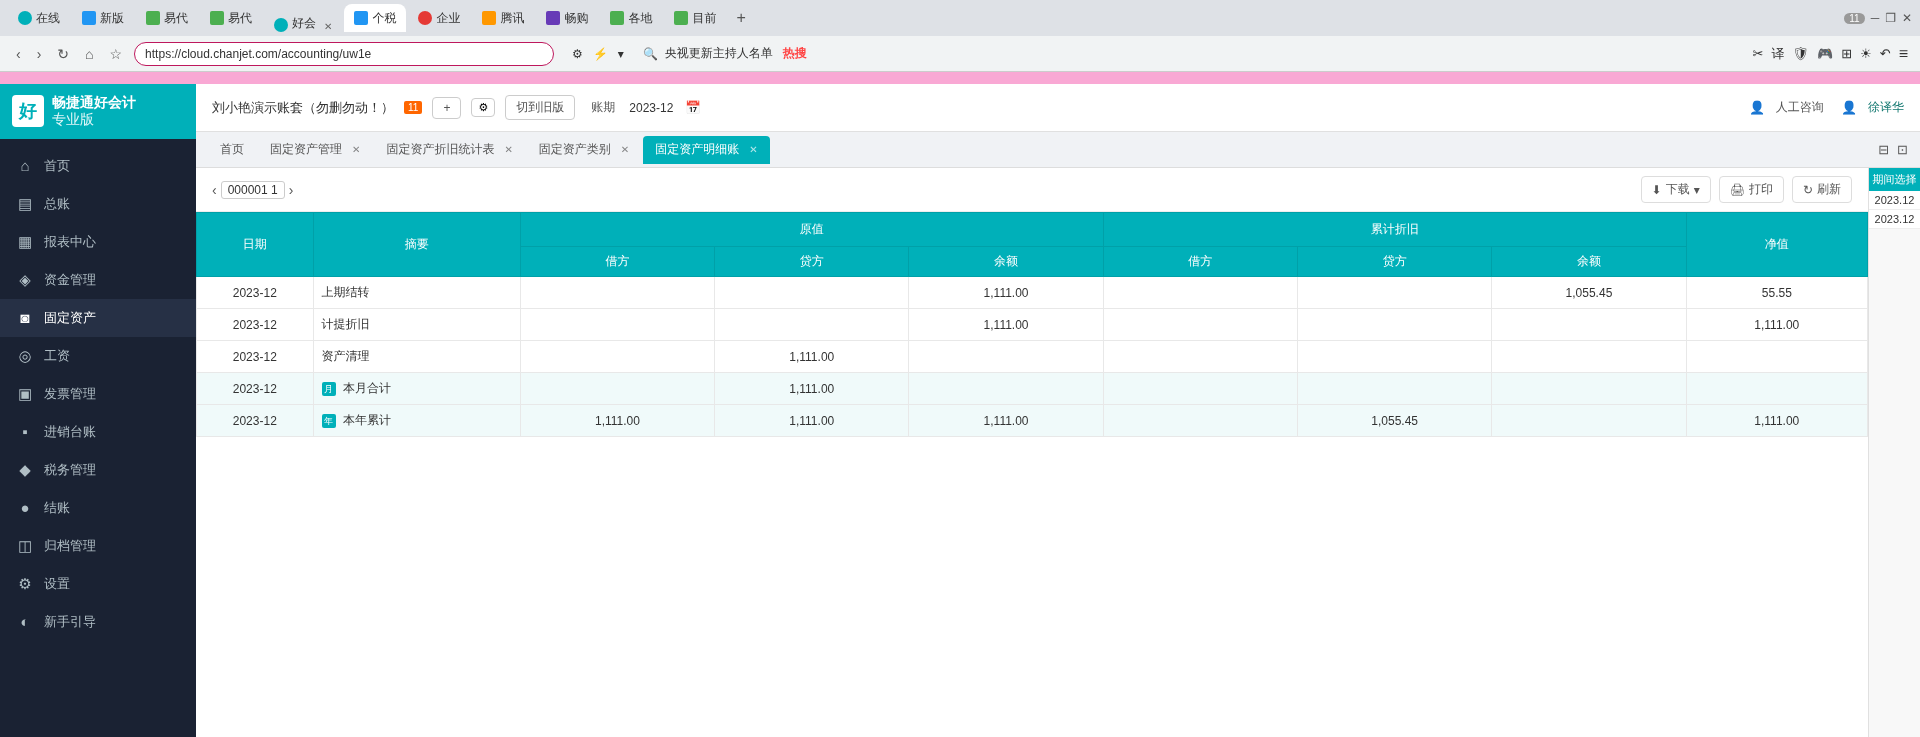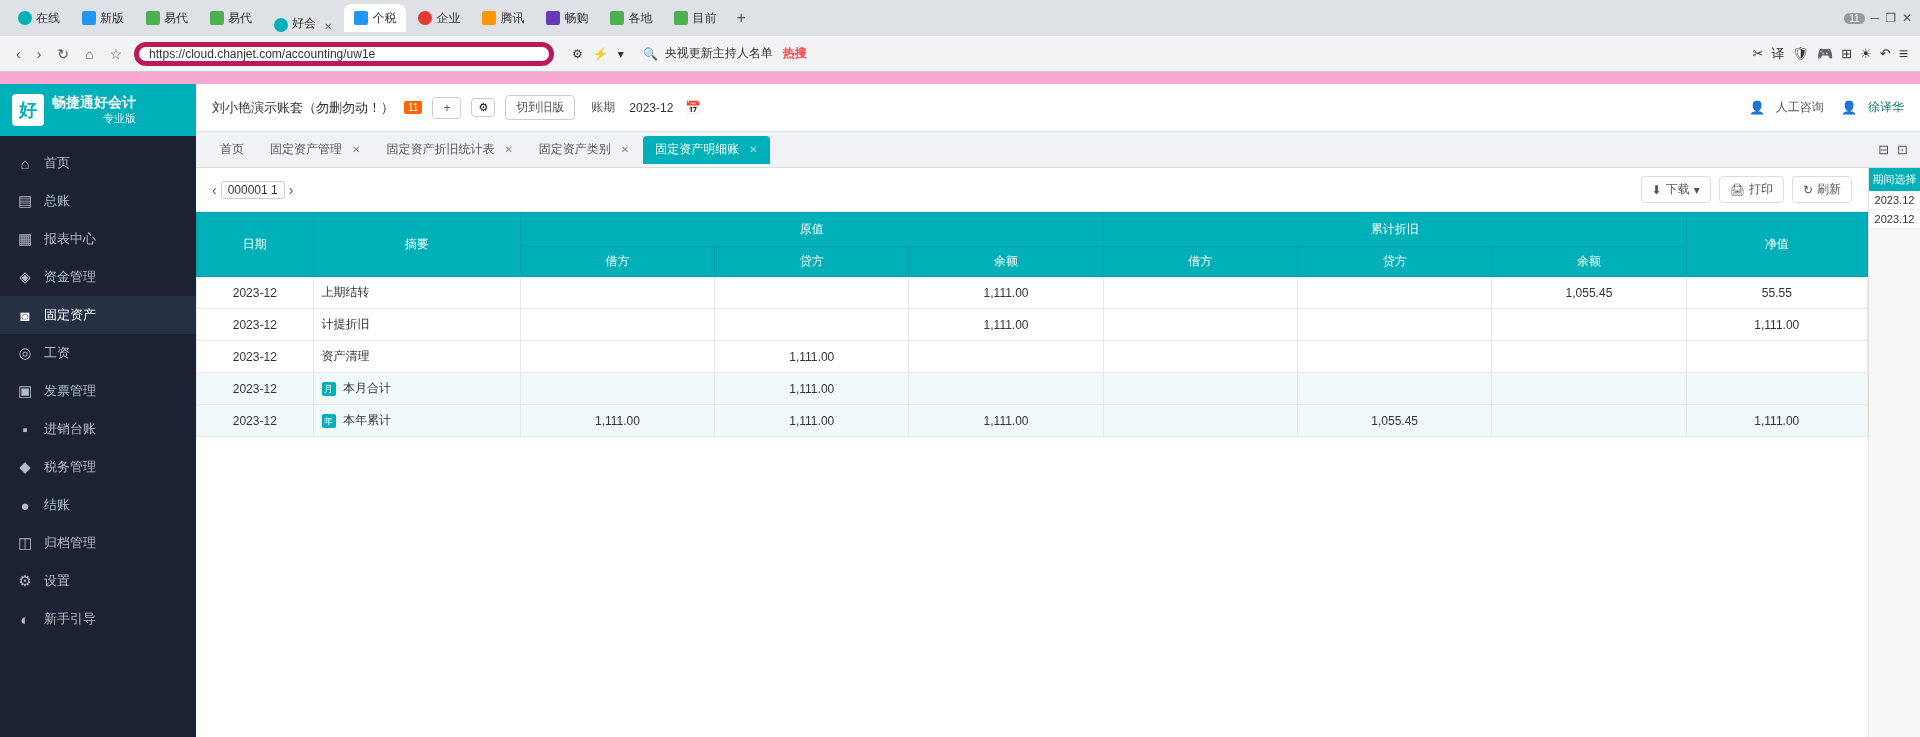--- a/index.html
+++ b/index.html
@@ -8,33 +8,33 @@
     
     .browser-chrome { background: #f9a8d4; height: 84px; }
     .tab-bar { display: flex; align-items: center; height: 36px; background: #dee1e6; padding: 0 8px; gap: 2px; }
     .tab { display: flex; align-items: center; height: 28px; padding: 0 10px; border-radius: 8px 8px 0 0; font-size: 12px; gap: 4px; cursor: pointer; background: #dee1e6; color: #333; white-space: nowrap; }
     .tab.active { background: #fff; color: #333; }
     .tab .close-btn { margin-left: 4px; font-size: 10px; color: #666; cursor: pointer; }
     .tab-new { padding: 0 8px; font-size: 16px; color: #555; cursor: pointer; }
 
     .address-bar { display: flex; align-items: center; height: 36px; background: #f1f3f4; padding: 0 12px; gap: 8px; border-bottom: 1px solid #ccc; }
     .nav-btn { background: none; border: none; font-size: 14px; color: #555; cursor: pointer; padding: 2px 4px; }
-    .address-input { flex: 0 0 420px; height: 24px; border: 5px solid #be185d; border-radius: 12px; padding: 0 10px; font-size: 12px; background: #fff; color: #333; }
+    .address-input { flex: 0 0 420px; height: 24px; border: 1px solid #be185d; border-radius: 12px; padding: 0 10px; font-size: 12px; background: #fff; color: #333; }
     .address-extras { display: flex; align-items: center; gap: 10px; margin-left: 10px; font-size: 12px; color: #333; }
     .browser-actions { display: flex; align-items: center; gap: 8px; margin-left: auto; font-size: 12px; color: #333; }
     .action-btn { padding: 2px 6px; border: 1px solid #ccc; border-radius: 4px; background: #fff; cursor: pointer; font-size: 11px; }
 
     
     .app-container { display: flex; height: 665px; background: #f5f5f5; }
 
     
     .sidebar { width: 196px; background: #1a2233; display: flex; flex-direction: column; height: 100%; }
     .sidebar-logo { background: #00b0b9; padding: 10px 12px; display: flex; align-items: center; gap: 8px; cursor: pointer; }
     .sidebar-logo-text { color: #fff; font-size: 14px; font-weight: bold; line-height: 1.2; }
-    .sidebar-logo-sub { color: #e0f7f8; font-size: 11px; text-align: right; }
+    .sidebar-logo-sub { color: #e0f7f8; font-size: 14px; }
     .sidebar-items { flex: 1; overflow-y: auto; padding: 8px 0; }
     .sidebar-item { display: flex; align-items: center; gap: 10px; padding: 10px 16px; color: #b0bec5; font-size: 13px; cursor: pointer; transition: background 0.2s; }
     .sidebar-item.active { background: #263045; color: #fff; }
     .sidebar-item .s-icon { font-size: 15px; width: 18px; text-align: center; }
 
     
     .main-content { flex: 1; display: flex; flex-direction: column; background: #f5f5f5; overflow: hidden; }
 
     
     .app-header { background: #fff; border-bottom: 1px solid #e0e0e0; height: 48px; display: flex; align-items: center; padding: 0 16px; gap: 10px; font-size: 12px; }

